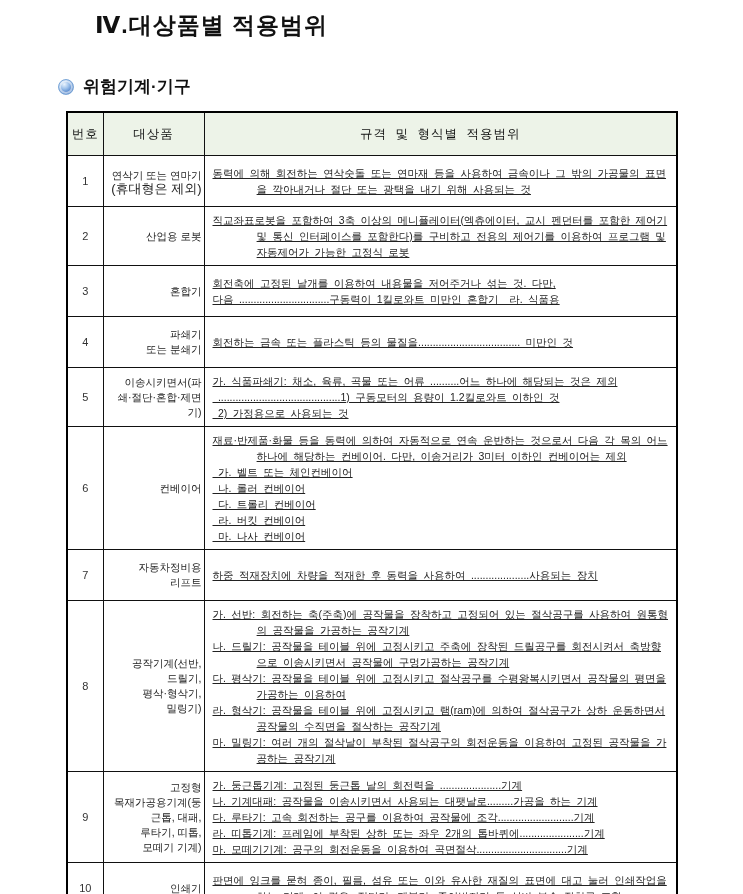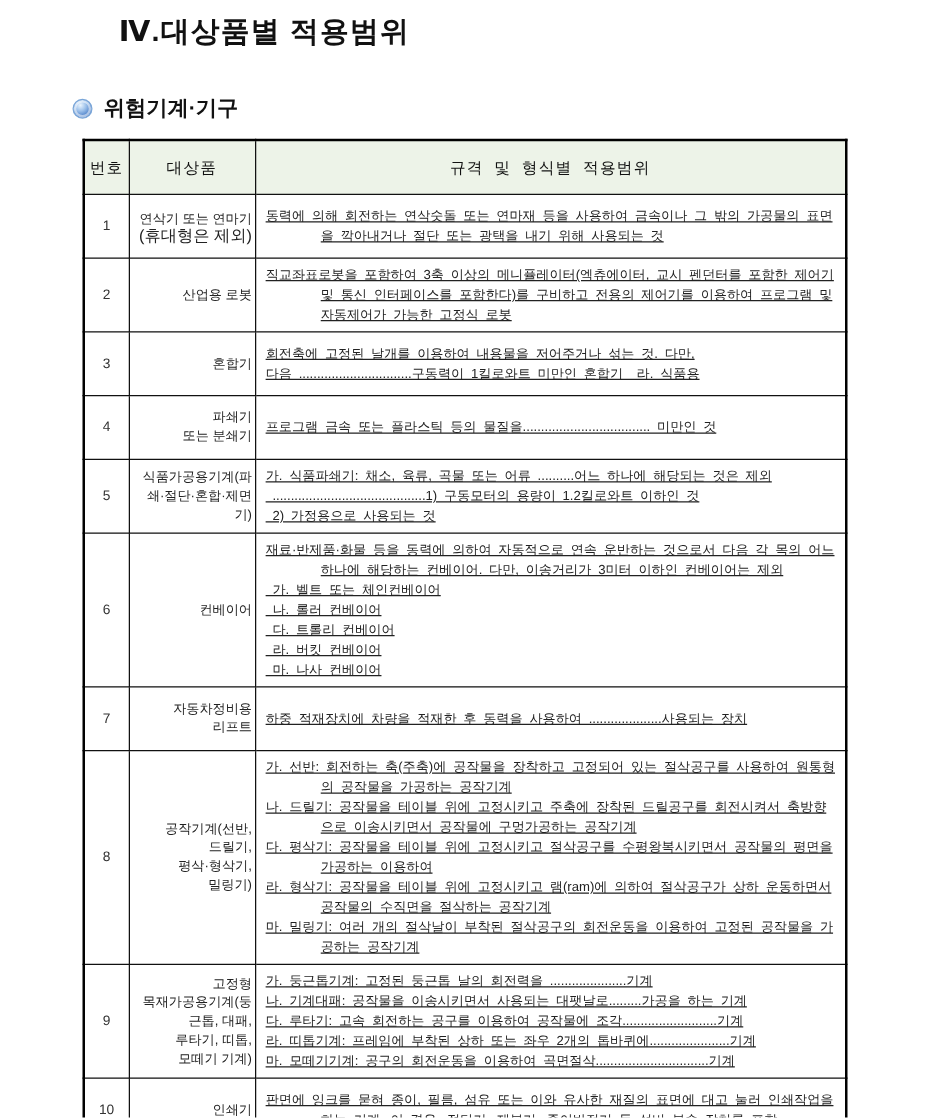--- a/index.html
+++ b/index.html
@@ -114,27 +114,27 @@
             <div class="line">다음 ...............................구동력이 1킬로와트 미만인 혼합기&nbsp; 라. 식품용</div>
           </td>
     </tr>
         <tr class="rmin">
       <td class="no-cell">4</td>
       <td class="prod-cell">
             <div>파쇄기</div>
             <div>또는 분쇄기</div>
           </td>
       <td class="scope-cell">
-            <div class="line">프로그램 금속 또는 플라스틱 등의 물질을................................... 미만인 것</div>
+            <div class="line">회전하는 금속 또는 플라스틱 등의 물질을................................... 미만인 것</div>
           </td>
     </tr>
         <tr>
       <td class="no-cell">5</td>
       <td class="prod-cell">
-            <div>식품가공용기계(파</div>
+            <div>이송시키면서(파</div>
             <div>쇄·절단·혼합·제면기)</div>
           </td>
       <td class="scope-cell">
             <div class="line">가. 식품파쇄기: 채소, 육류, 곡물 또는 어류 ..........어느 하나에 해당되는 것은 제외</div>
             <div class="line">&nbsp;..........................................1) 구동모터의 용량이 1.2킬로와트 이하인 것</div>
             <div class="line">&nbsp;2) 가정용으로 사용되는 것</div>
           </td>
     </tr>
         <tr>
       <td class="no-cell">6</td>

